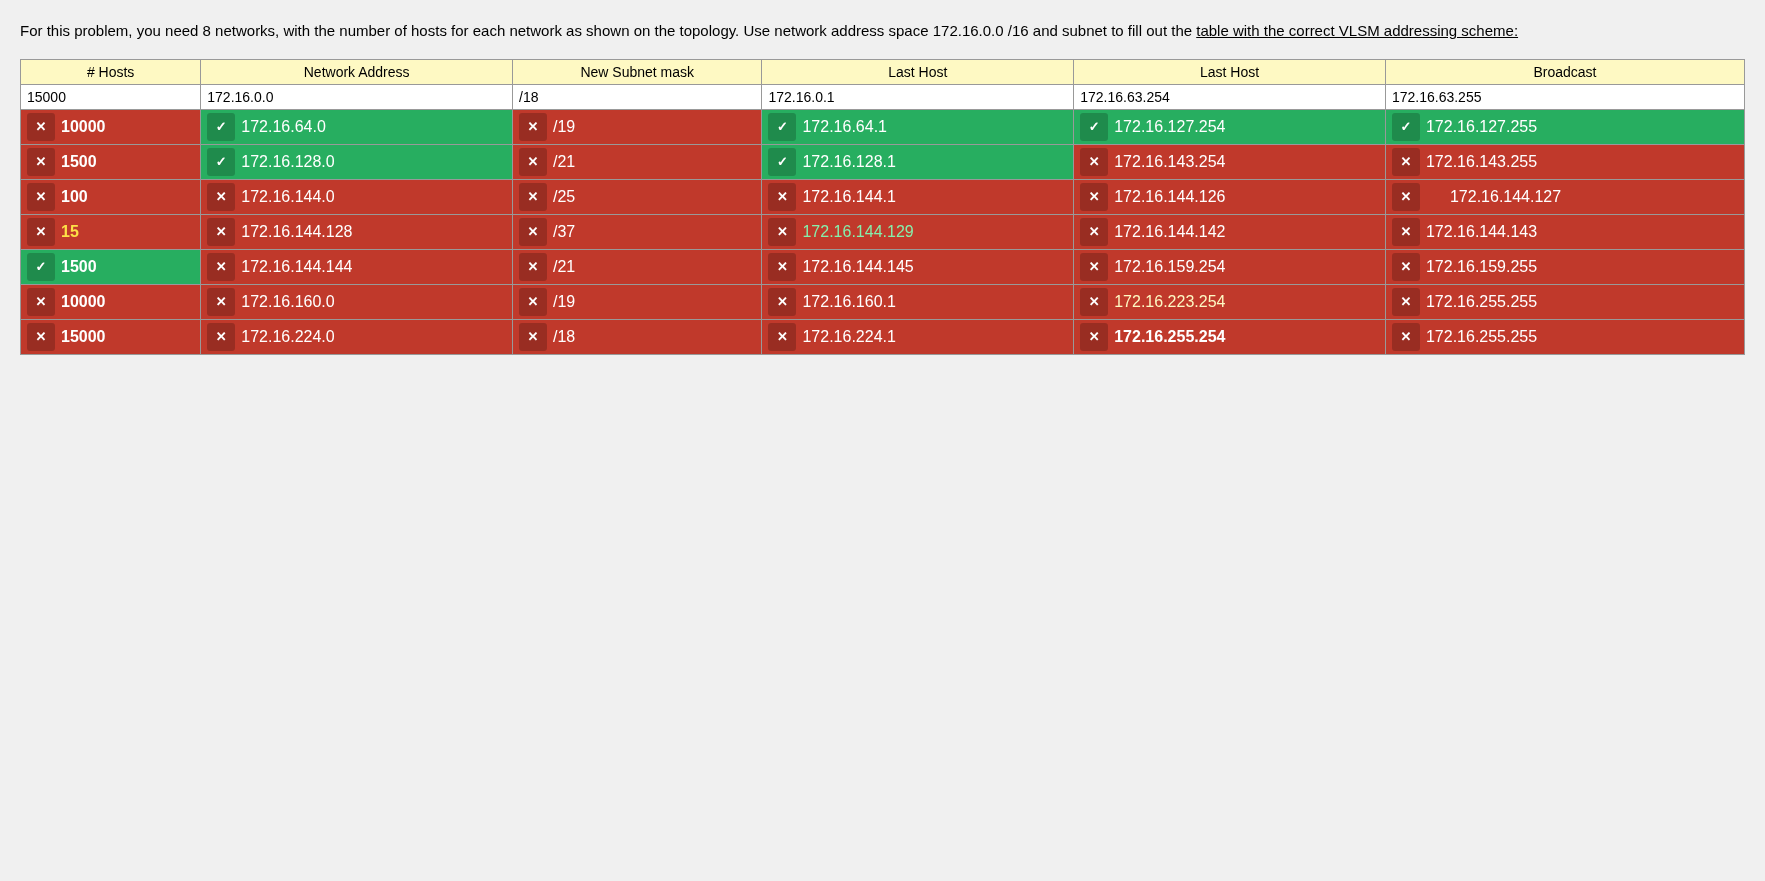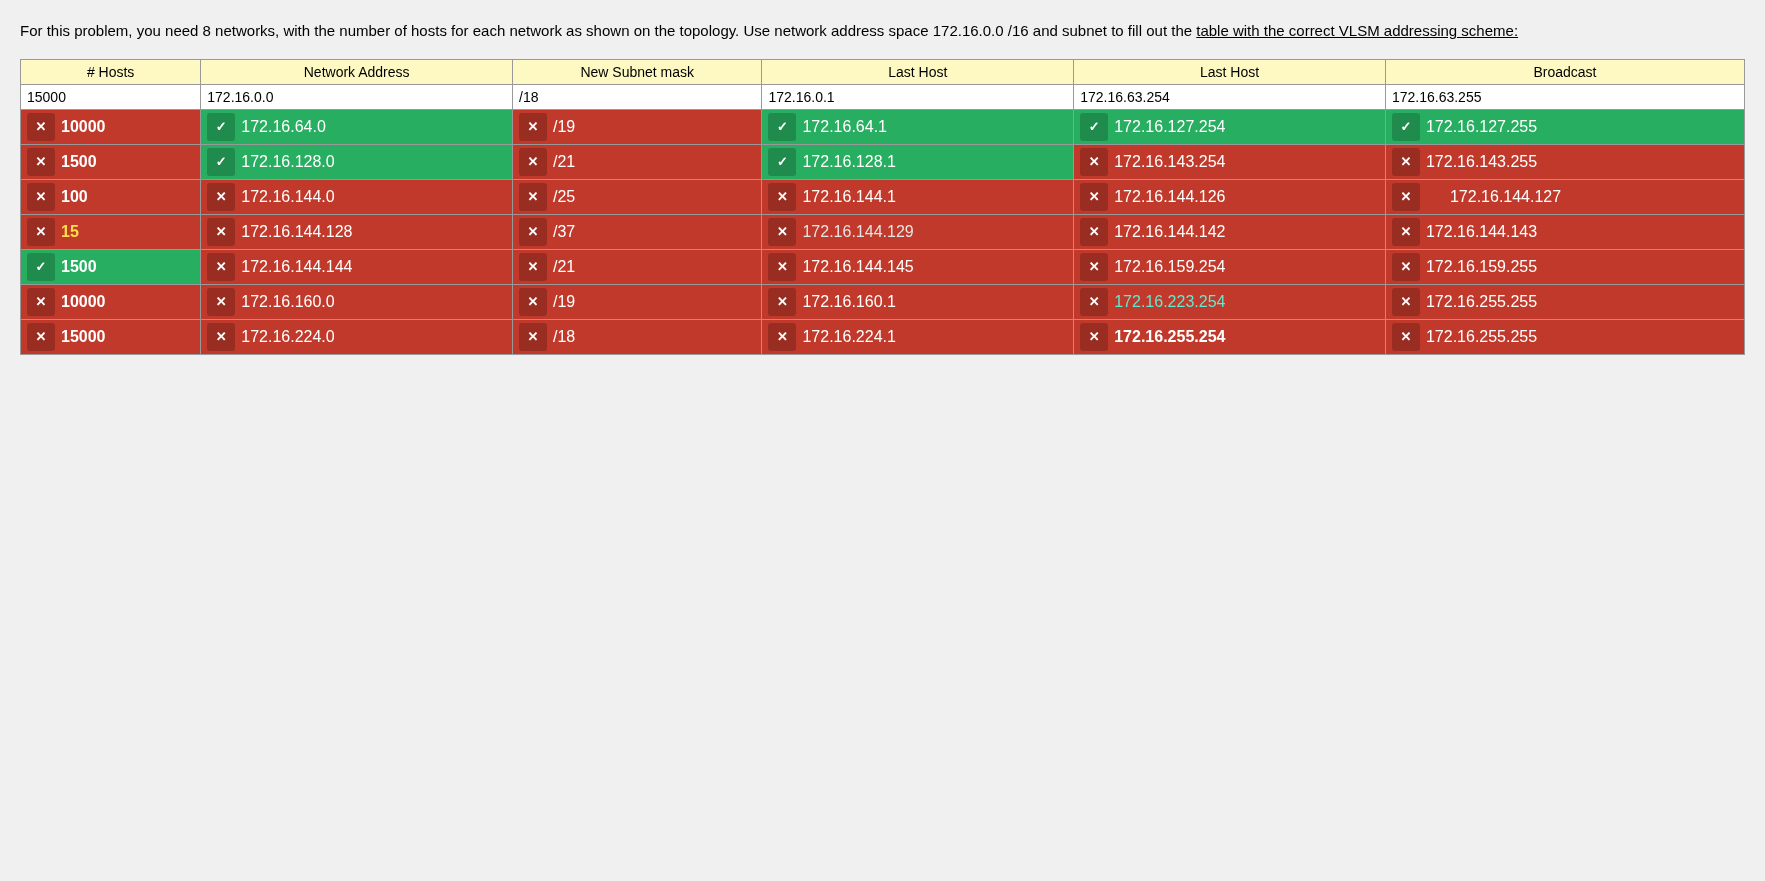--- a/index.html
+++ b/index.html
@@ -213,21 +213,21 @@
         </td>
         <td style="padding: 3px 6px; background: rgb(192, 57, 43);">
           <div class="cell-inner">
             <span class="badge badge-x" style="background: rgba(0, 0, 0, 0.2);">✕</span>
             <span class="cell-value" style="color: white;">/37</span>
           </div>
         </td>
         <td style="padding: 3px 6px; background: rgb(192, 57, 43);">
           <div class="cell-inner">
             <span class="badge badge-x" style="background: rgba(0, 0, 0, 0.2);">✕</span>
-            <span class="cell-value" style="color: #e5e5e5;">172.16.144.129</span>
+            <span class="cell-value" style="color: #86efac;">172.16.144.129</span>
           </div>
         </td>
         <td style="padding: 3px 6px; background: rgb(192, 57, 43);">
           <div class="cell-inner">
             <span class="badge badge-x" style="background: rgba(0, 0, 0, 0.2);">✕</span>
             <span class="cell-value" style="color: white;">172.16.144.142</span>
           </div>
         </td>
         <td style="padding: 3px 6px; background: rgb(192, 57, 43);">
           <div class="cell-inner">
@@ -295,21 +295,21 @@
         </td>
         <td style="padding: 3px 6px; background: rgb(192, 57, 43);">
           <div class="cell-inner">
             <span class="badge badge-x" style="background: rgba(0, 0, 0, 0.2);">✕</span>
             <span class="cell-value" style="color: white;">172.16.160.1</span>
           </div>
         </td>
         <td style="padding: 3px 6px; background: rgb(192, 57, 43);">
           <div class="cell-inner">
             <span class="badge badge-x" style="background: rgba(0, 0, 0, 0.2);">✕</span>
-            <span class="cell-value" style="color: #5eead4;">172.16.223.254</span>
+            <span class="cell-value" style="color: #fef9c3;">172.16.223.254</span>
           </div>
         </td>
         <td style="padding: 3px 6px; background: rgb(192, 57, 43);">
           <div class="cell-inner">
             <span class="badge badge-x" style="background: rgba(0, 0, 0, 0.2);">✕</span>
             <span class="cell-value" style="color: white;">172.16.255.255</span>
           </div>
         </td>
       </tr>
       <tr style="background: rgb(255, 255, 255);">

